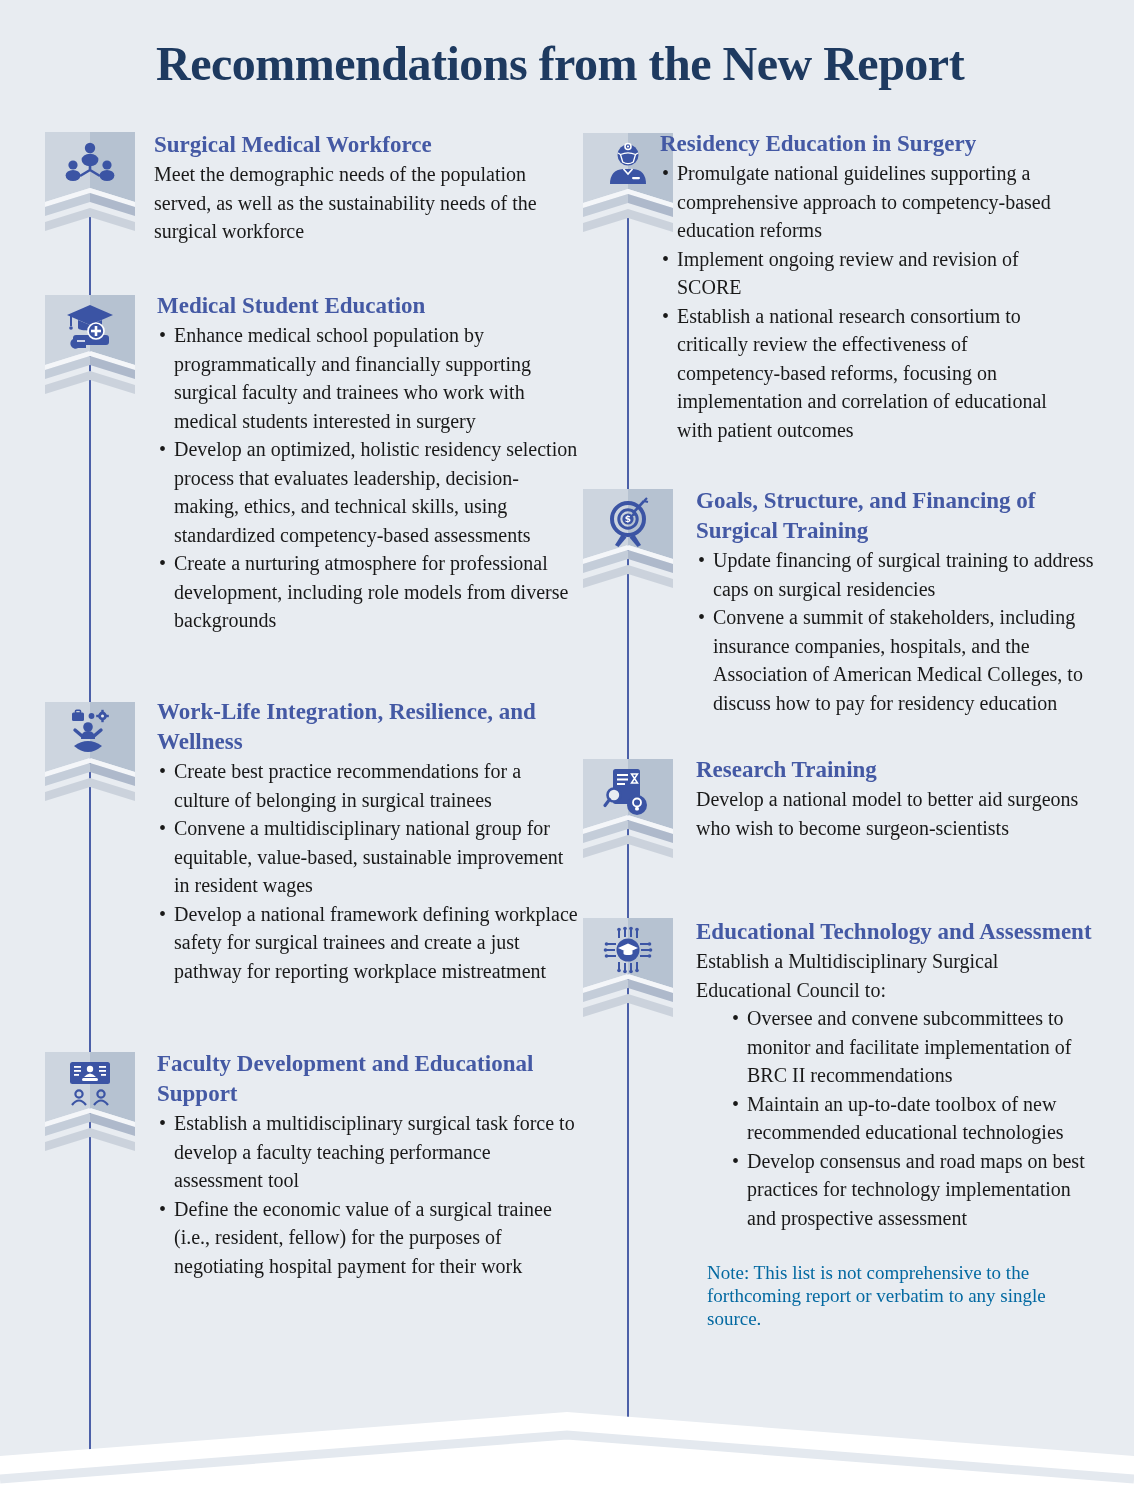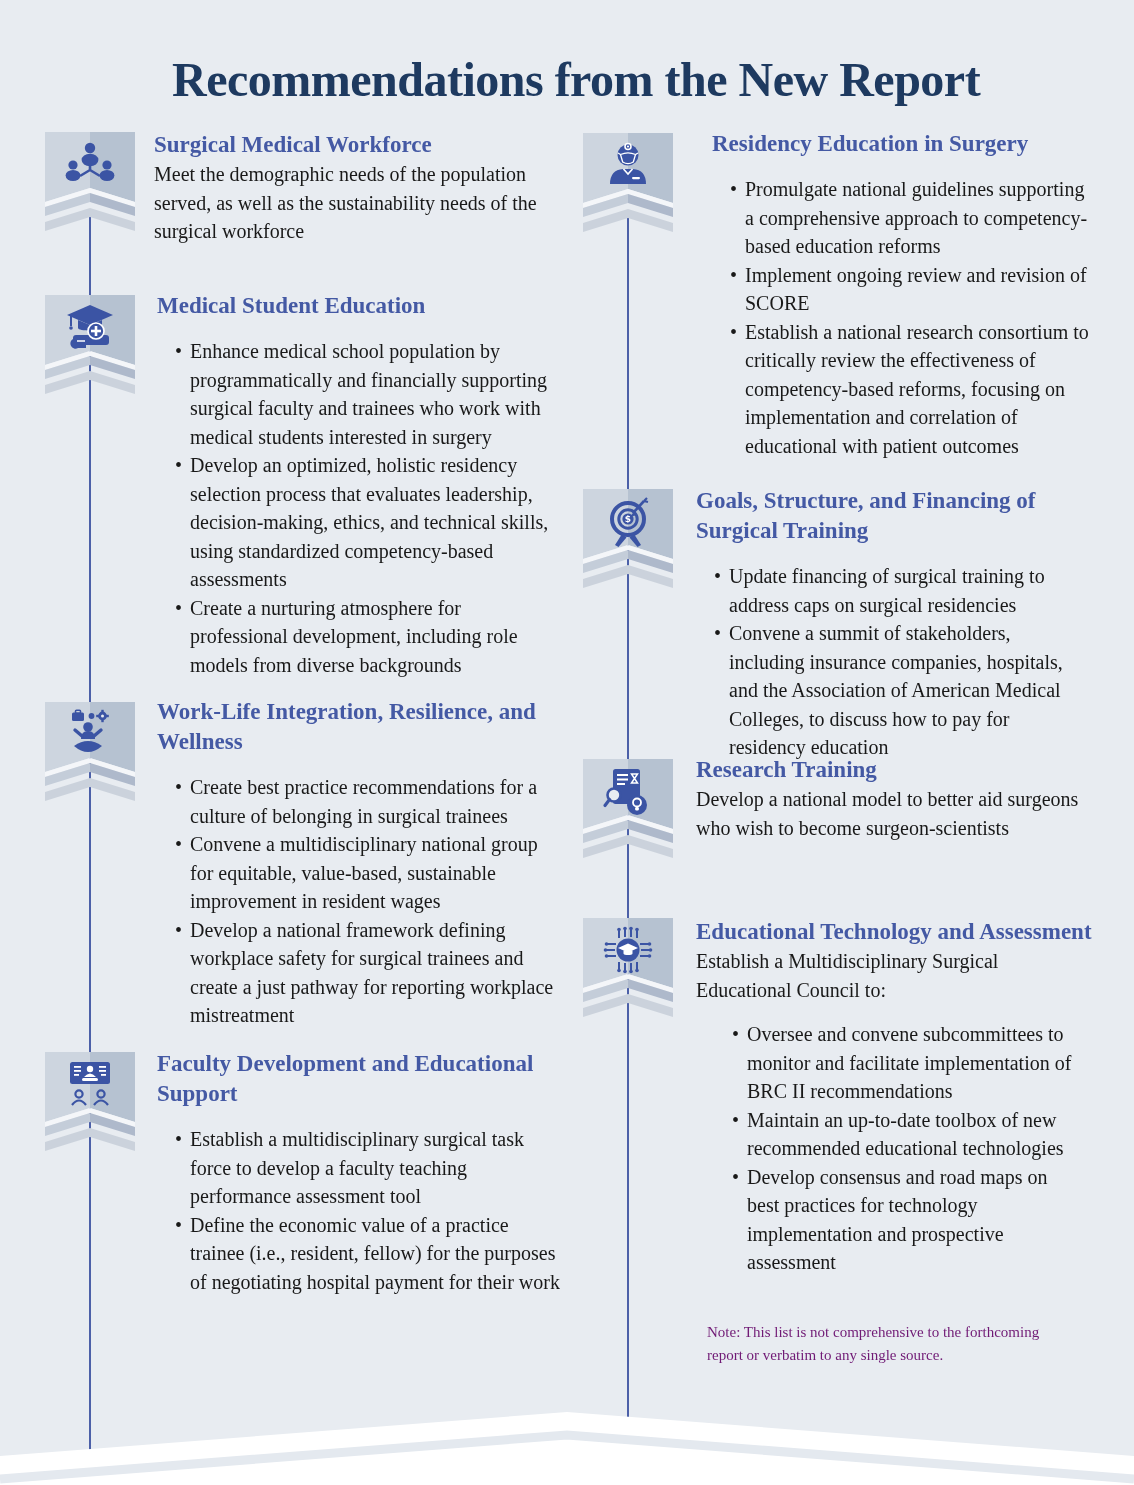--- a/index.html
+++ b/index.html
@@ -5,49 +5,49 @@
   html,body{margin:0;padding:0;}
   body{
     width:1134px;height:1485px;position:relative;overflow:hidden;
     background:#e8ecf1;
     font-family:"Liberation Serif","DejaVu Serif",serif;
     color:#191919;
   }
   .page-title{
     position:absolute;left:156px;top:38px;width:900px;
     font-size:48px;font-weight:700;letter-spacing:-0.5px;
-    color:#1e3a60;margin:16px;line-height:1.1;
+    color:#1e3a60;margin:0;line-height:1.1;
   }
   .timeline{
     position:absolute;width:2px;background:#4c60a8;z-index:0;
   }
   .timeline.left{left:89px;top:215px;height:1238px;}
   .timeline.right{left:627px;top:215px;height:1205px;}
   .badge{position:absolute;width:90px;height:104px;z-index:1;}
   .badge svg.ribbon{position:absolute;left:0;top:0;}
   .badge svg.glyph{position:absolute;left:17px;top:8px;}
   .section{position:absolute;z-index:1;}
   .section h2{
     margin:0;font-size:23px;font-weight:700;color:#4459a4;
     line-height:30px;
   }
   .section p.intro{margin:0;font-size:20px;line-height:28.5px;}
-  .section ul{margin:16px;padding:0;list-style:none;}
+  .section ul{margin:0;padding:0;list-style:none;}
   .section li{
     position:relative;padding-left:17px;
     font-size:20px;line-height:28.5px;
   }
   .section li::before{
     content:"\2022";position:absolute;left:2px;top:0;
     color:#191919;
   }
   .section ul.nested{margin-left:34px;}
   .note{
-    position:absolute;left:707px;top:1306px;width:370px;
-    font-size:15px;line-height:23px;color:#701a75;
+    position:absolute;left:707px;top:1242px;width:370px;
+    font-size:19px;line-height:23px;color:#0369a1;
   }
   .bottom-chevron{position:absolute;left:0;top:1380px;z-index:2;}
 </style>
 </head>
 <body>
 
 <svg width="0" height="0" style="position:absolute">
   <defs>
     <g id="ribbon-shape">
       <polygon points="0,2 45,2 45,58 0,72" fill="#cdd5df"></polygon>
@@ -257,25 +257,25 @@
     <li>Create best practice recommendations for a culture of belonging in surgical trainees</li>
     <li>Convene a multidisciplinary national group for equitable, value-based, sustainable improvement in resident wages</li>
     <li>Develop a national framework defining workplace safety for surgical trainees and create a just pathway for reporting workplace mistreatment</li>
   </ul>
 </div>
 
 <div class="section" style="left:157px;top:1049px;width:422px">
   <h2>Faculty Development and Educational Support</h2>
   <ul>
     <li>Establish a multidisciplinary surgical task force to develop a faculty teaching performance assessment tool</li>
-    <li>Define the economic value of a practice trainee (i.e., resident, fellow) for the purposes of negotiating hospital payment for their work</li>
-  </ul>
-</div>
-
-<div class="section" style="left:712px;top:129px;width:398px">
+    <li>Define the economic value of a surgical trainee (i.e., resident, fellow) for the purposes of negotiating hospital payment for their work</li>
+  </ul>
+</div>
+
+<div class="section" style="left:660px;top:129px;width:398px">
   <h2>Residency Education in Surgery</h2>
   <ul>
     <li>Promulgate national guidelines supporting a comprehensive approach to competency-based education reforms</li>
     <li>Implement ongoing review and revision of SCORE</li>
     <li>Establish a national research consortium to critically review the effectiveness of competency-based reforms, focusing on implementation and correlation of educational with patient outcomes</li>
   </ul>
 </div>
 
 <div class="section" style="left:696px;top:486px;width:398px">
   <h2>Goals, Structure, and Financing of Surgical Training</h2>

